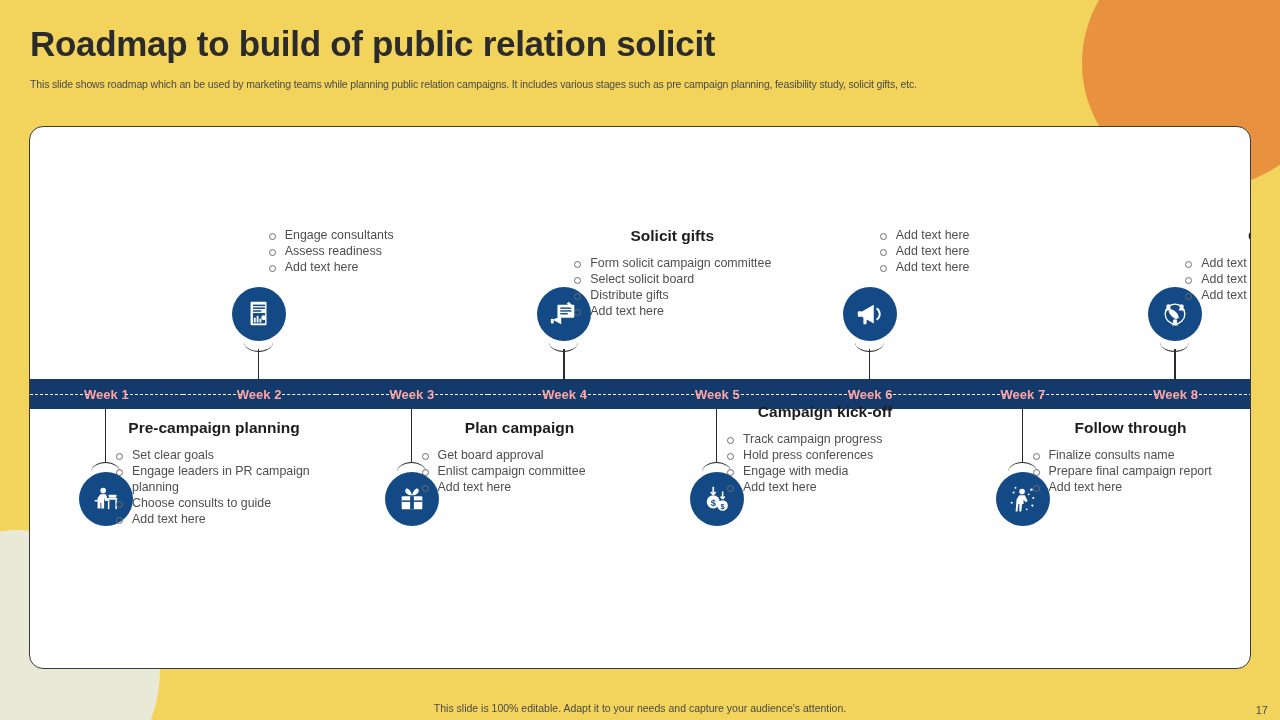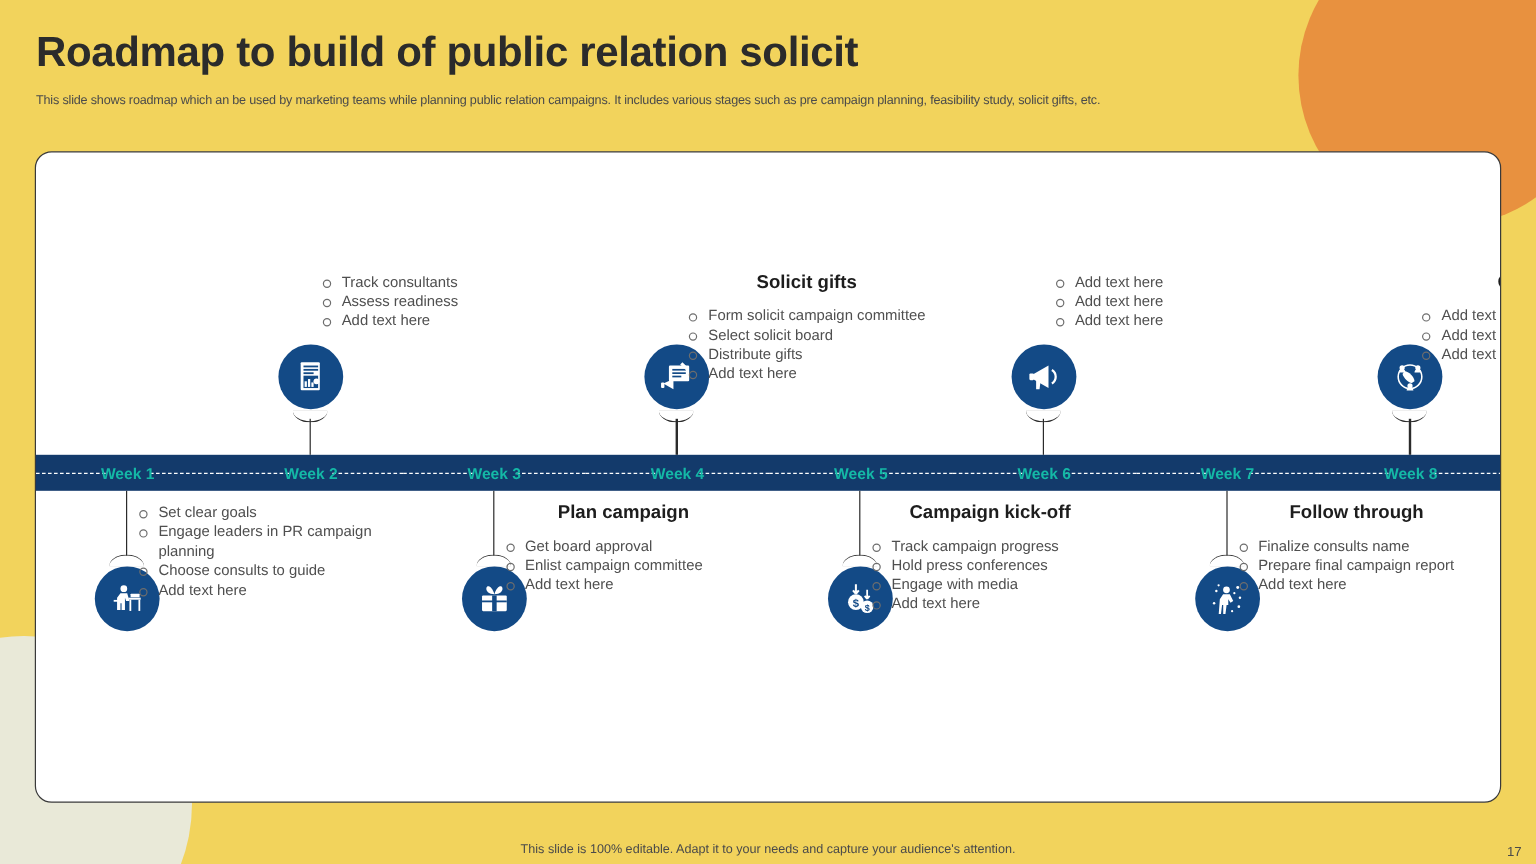--- a/index.html
+++ b/index.html
@@ -100,21 +100,21 @@
   }
   .week-cell {
     flex: 1 1 0;
     display: flex;
     align-items: center;
     justify-content: center;
     height: 100%;
     position: relative;
   }
   .week-label {
-    color: #14b8a6;
+    color: #fca5a5;
     font-size: 13px;
     font-weight: bold;
     white-space: nowrap;
     padding: 0 6px;
     z-index: 2;
   }
   .dash-line {
     position: absolute;
     top: 50%;
     height: 0;
@@ -294,20 +294,21 @@
               <path d="M10 11 h6 l2 7 h-3 l-1-3 v11 h-3 v-6 h-1 v6 h-3 l0-11 Z"></path>
               <rect x="17" y="15" width="11" height="1.8"></rect>
               <rect x="26" y="16.8" width="1.6" height="10"></rect>
               <rect x="18" y="16.8" width="1.6" height="10"></rect>
               <rect x="19" y="11.5" width="8" height="3.2" rx="0.5"></rect>
               <rect x="4" y="17" width="6" height="1.6"></rect>
             </svg>
           </span>
         </div>
         <div class="txt" style="left: 68px; top: 292px;">
+          <div class="stage-title">Pre-campaign planning</div>
           <ul class="bullets">
             <li>Set clear goals</li>
             <li>Engage leaders in PR campaign planning</li>
             <li>Choose consults to guide</li>
             <li>Add text here</li>
           </ul>
         </div>
       </div>
       <div class="stage" style="left: 152.75px;">
         <div class="stem" style="top: 222px; height: 30px;"></div>
@@ -322,21 +323,21 @@
               <rect x="16.5" y="21" width="2" height="4" fill="#fff"></rect>
               <circle cx="21" cy="20" r="2.6" fill="#fff"></circle>
               <rect x="9.5" y="6" width="13" height="1.6" fill="#134a86"></rect>
               <rect x="9.5" y="9" width="13" height="1.6" fill="#134a86"></rect>
               <rect x="9.5" y="12" width="9" height="1.6" fill="#134a86"></rect>
             </svg>
           </span>
         </div>
         <div class="txt" style="left: 68px; top: 100px;">
           <ul class="bullets">
-            <li>Track consultants</li>
+            <li>Engage consultants</li>
             <li>Assess readiness</li>
             <li>Add text here</li>
           </ul>
         </div>
       </div>
       <div class="stage" style="left: 305.5px;">
         <div class="stem" style="top: 282px; height: 54px;"></div>
         <div class="arc" style="top: 335px;"></div>
         <div class="node" style="top: 345px;">
           <span>
@@ -392,21 +393,21 @@
             <svg viewBox="0 0 32 32" fill="#fff">
               <circle cx="12" cy="19" r="7"></circle>
               <text x="12" y="23.5" font-size="10" font-weight="bold" fill="#134a86" text-anchor="middle" font-family="Liberation Sans, sans-serif">$</text>
               <circle cx="22" cy="23" r="5.6"></circle>
               <text x="22" y="26.8" font-size="8" font-weight="bold" fill="#134a86" text-anchor="middle" font-family="Liberation Sans, sans-serif">$</text>
               <path d="M12 3 v7 M12 11.5 l-2.6-3 M12 11.5 l2.6-3" stroke="#fff" stroke-width="1.8" fill="none"></path>
               <path d="M22 8 v7 M22 16 l-2.2-2.6 M22 16 l2.2-2.6" stroke="#fff" stroke-width="1.6" fill="none"></path>
             </svg>
           </span>
         </div>
-        <div class="txt" style="left: 68px; top: 292px;">
+        <div class="txt" style="left: 68px; top: 276px;">
           <div class="stage-title">Campaign kick-off</div>
           <ul class="bullets">
             <li>Track campaign progress</li>
             <li>Hold press conferences</li>
             <li>Engage with media</li>
             <li>Add text here</li>
           </ul>
         </div>
       </div>
       <div class="stage" style="left: 763.75px;">

